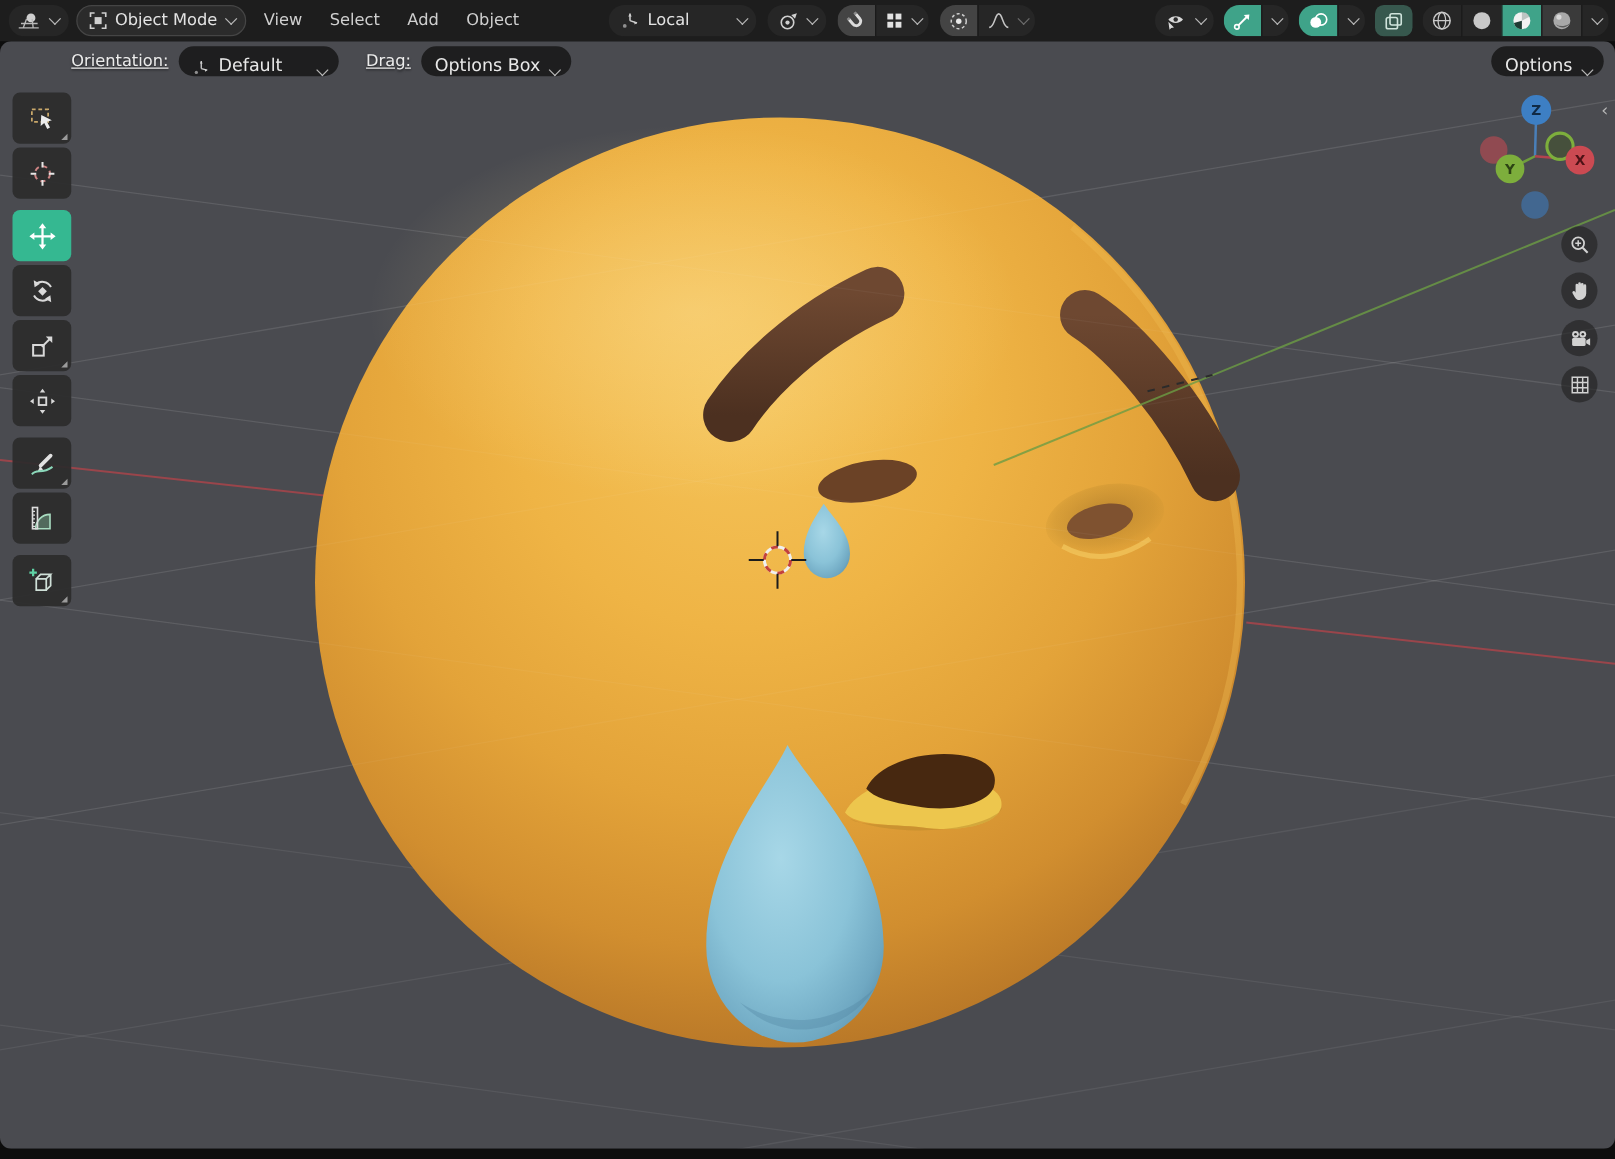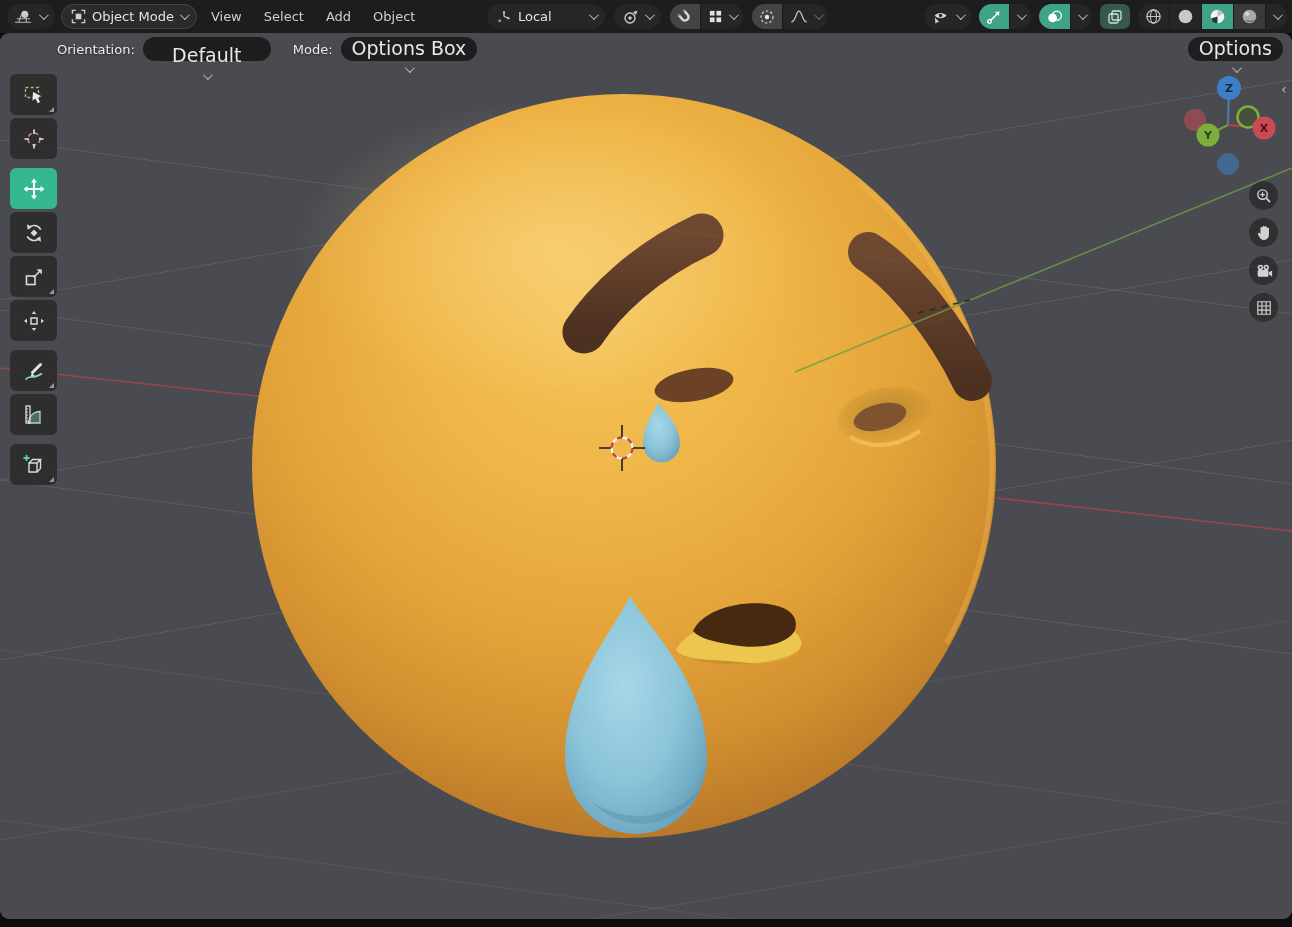--- a/index.html
+++ b/index.html
@@ -32,23 +32,23 @@
   .segbtn + .segbtn { border-left:1px solid #1a1a1a; }
   .segbtn.lit { background:#444444; }
   .segbtn.on { background:var(--accent-teal,#3fa389); }
   .segbtn.soft { background:#3a3a3a; }
   .iconbtn { width:30px; }
   .xray { background:#37584e; }
 
   
   #toolrow { position:absolute; top:33px; left:0; right:0; height:32px; z-index:4;
     display:flex; align-items:center; }
-  #toolrow .lbl { color:#ececec; font-size:13px; text-shadow:0 1px 2px rgba(0,0,0,.55); }
-  .vpill { display:flex; align-items:center; gap:7px; height:24px; padding:0 11px;
-    background:rgba(24,24,24,.88); border-radius:12px; color:#e8e8e8; font-size:19px; cursor:pointer;flex-direction:column; }
+  #toolrow .lbl { color:#ececec; font-size:13px; text-shadow:0 1px 2px rgba(0,0,0,.55);text-decoration:underline; }
+  .vpill { display:flex; align-items:flex-end; gap:7px; height:24px; padding:0 11px;
+    background:rgba(24,24,24,.88); border-radius:12px; color:#e8e8e8; font-size:14px; cursor:pointer; }
   #toolrow .spacer { flex:1; }
 
   
   #toolbar { position:absolute; left:10px; top:74px; width:48px; z-index:4;
     display:flex; flex-direction:column; gap:3px; }
   .tool { position:relative; width:47px; height:41px; border-radius:6px;
     background:rgba(43,43,43,.92); display:flex; align-items:center; justify-content:center; cursor:pointer; }
   .tool.active { background:var(--accent-tool,#35b891); }
   .tool.gap { margin-top:6px; }
   .tool.sub::after { content:""; position:absolute; right:3px; bottom:3px;
@@ -312,21 +312,21 @@
   <div class="vpill" style="width:128px;">
     <svg width="14" height="14" viewBox="0 0 16 16">
       <path d="M8 2 V9 M8 9 L13.5 10.5" stroke="#cfcfcf" stroke-width="1.2" fill="none"></path>
       <path d="M8 2 L6.7 4.4 H9.3 Z M13.5 10.5 L11.2 9.4 L11.5 11.8 Z" fill="#cfcfcf"></path>
       <circle cx="3.5" cy="12.5" r="1.5" fill="#8f8f8f"></circle>
     </svg>
     <span style="flex:1">Default</span>
     <span class="chev"></span>
   </div>
   <div style="width:22px"></div>
-  <span class="lbl">Mode:</span>
+  <span class="lbl">Drag:</span>
   <div style="width:8px"></div>
   <div class="vpill">
     <span>Options Box</span>
     <span class="chev"></span>
   </div>
   <div class="spacer"></div>
   <div class="vpill" style="margin-right:9px;">
     <span>Options</span>
     <span class="chev"></span>
   </div>

